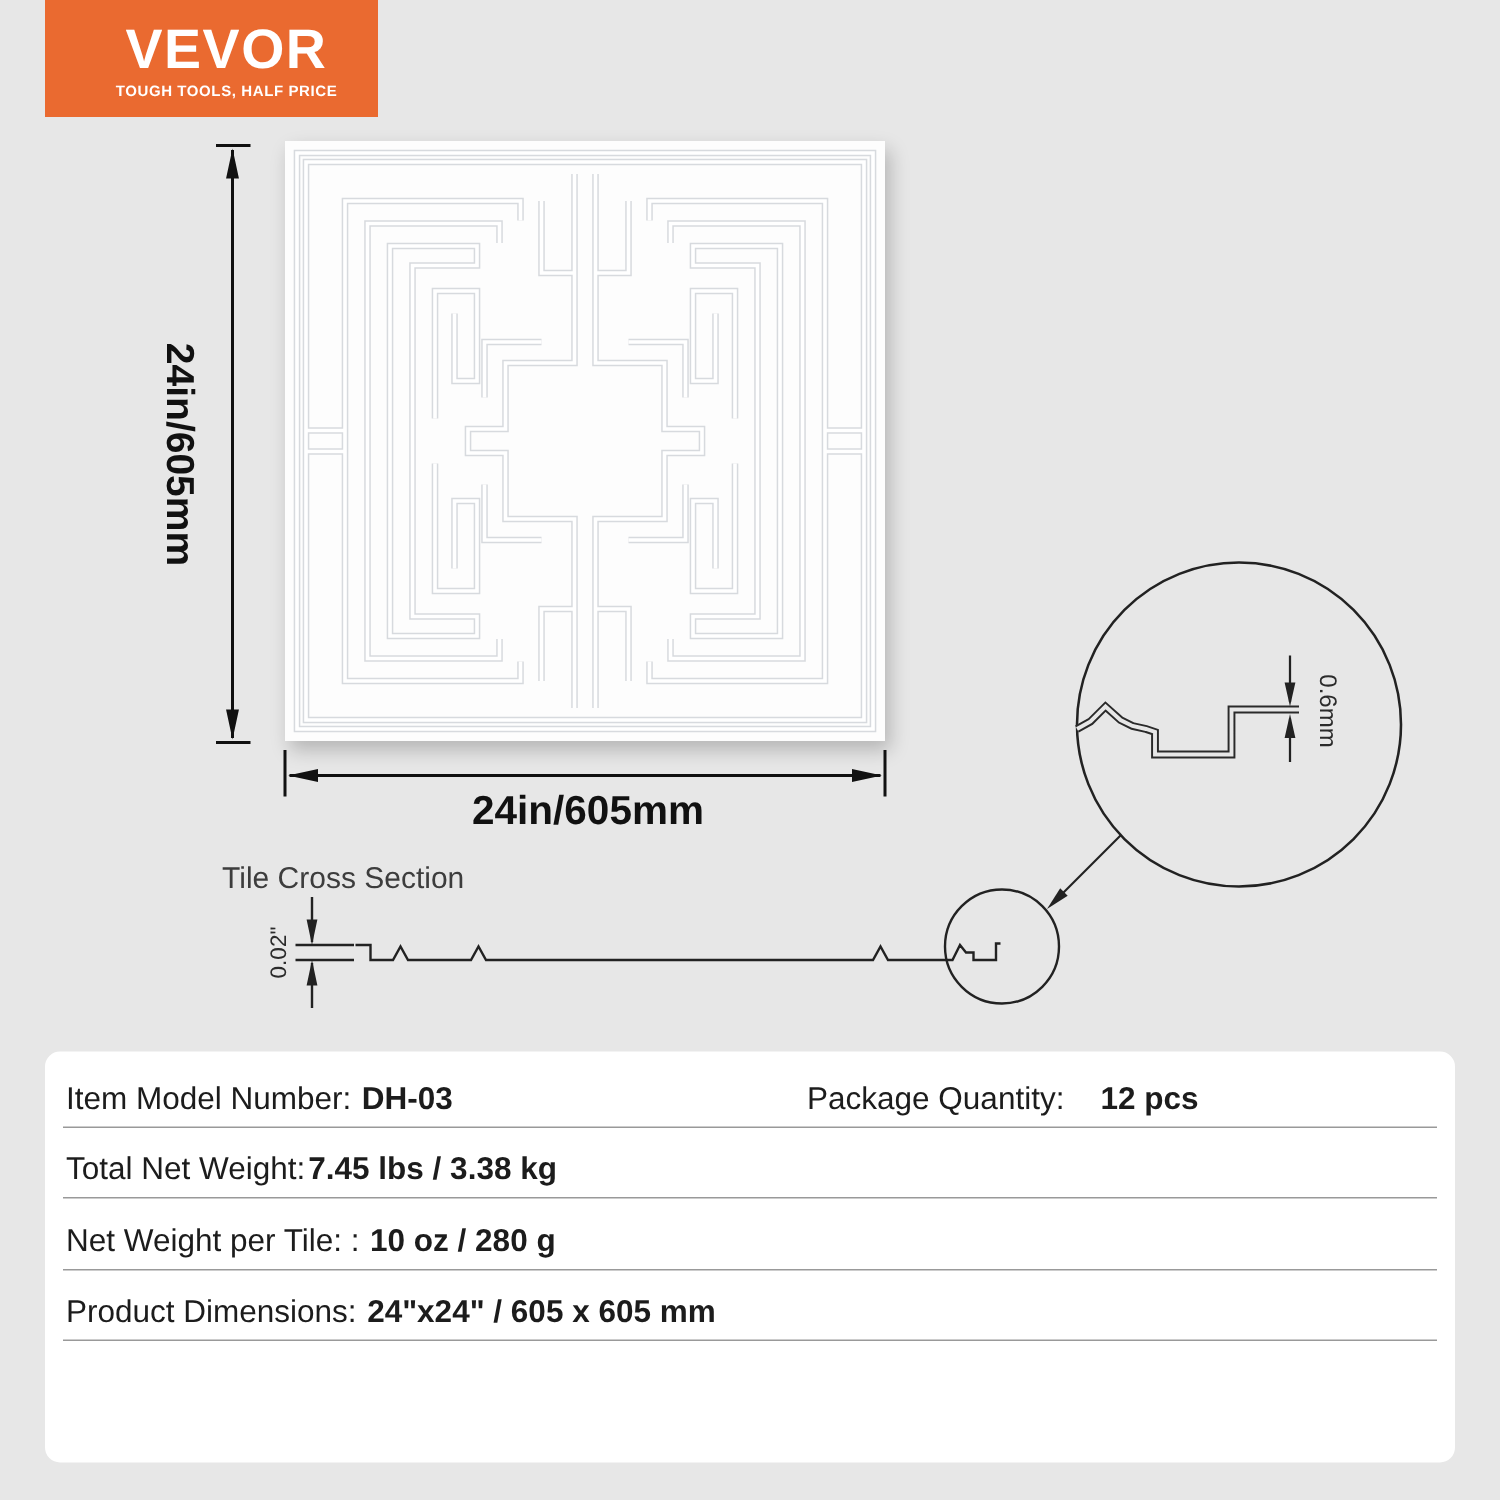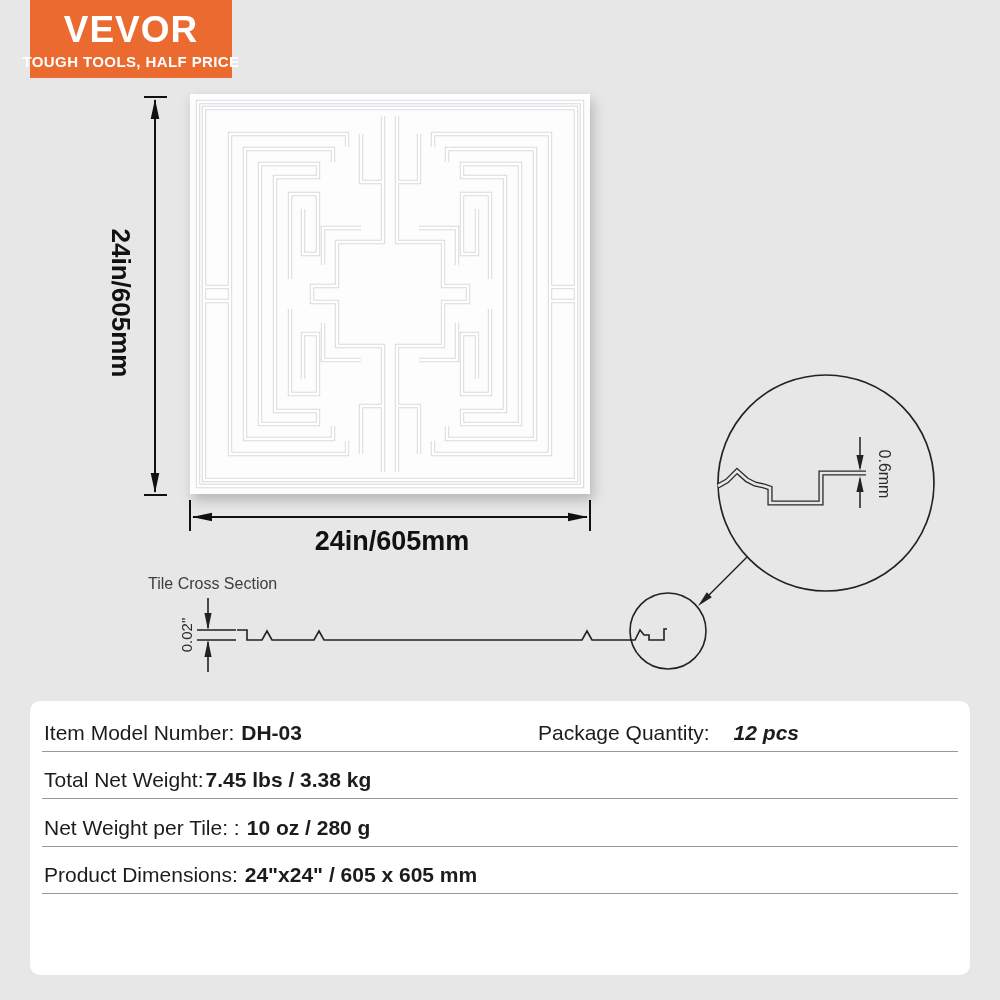--- a/index.html
+++ b/index.html
@@ -2,49 +2,49 @@
 <html><head>
 <meta charset="utf-8">
 <style>
   html,body{margin:0;padding:0;}
   body{width:1000px;height:1000px;position:relative;overflow:hidden;
        background:#e7e7e7;font-family:"Liberation Sans",sans-serif;color:#1c1c1c;}
   .abs{position:absolute;}
 
   
   #logo{left:30px;top:0;width:202px;height:78px;background:#ea6a30;
-        display:flex;flex-direction:column;align-items:center;justify-content:center;}
+        display:flex;flex-direction:column;align-items:center;justify-content:center;padding-left:20px;}
   #logo .brand{color:#fff;font-weight:bold;font-size:37px;letter-spacing:1px;line-height:1;margin-top:2px;}
-  #logo .tagline{color:#fff;font-weight:bold;font-size:15px;letter-spacing:.4px;margin-top:5px;white-space:nowrap;}
+  #logo .tagline{color:#fff;font-weight:bold;font-size:10px;letter-spacing:.4px;margin-top:5px;white-space:nowrap;}
 
   
   #tile{left:190px;top:94px;width:400px;height:400px;background:#fdfdfd;
         box-shadow:3px 6px 12px rgba(0,0,0,.22);}
   #tile svg{display:block;}
 
   
   #overlay{left:0;top:0;width:1000px;height:1000px;pointer-events:none;}
 
   
   .dimtext{font-weight:bold;color:#111;white-space:nowrap;}
   #dim-height{left:120px;top:303px;font-size:26px;transform:translate(-50%,-50%) rotate(90deg);}
   #dim-width{left:392px;top:541px;font-size:27px;transform:translate(-50%,-50%);}
-  #cs-title{left:148px;top:575px;font-size:16px;color:#3d3d3d;}
+  #cs-title{left:148px;top:575px;font-size:20px;color:#3d3d3d;}
   #cs-thick{left:186px;top:635px;font-size:15px;color:#2b2b2b;transform:translate(-50%,-50%) rotate(-90deg);white-space:nowrap;}
   #mag-thick{left:884px;top:474px;font-size:16px;color:#2b2b2b;transform:translate(-50%,-50%) rotate(90deg);white-space:nowrap;}
 
   
   #card{left:30px;top:701px;width:940px;height:274px;background:#ffffff;border-radius:10px;padding-top:3px;box-sizing:border-box;}
   .srow{height:47.5px;margin:0 12px;border-bottom:1.5px solid #999;
         display:flex;align-items:flex-end;padding:0 0 6px 2px;box-sizing:border-box;
         font-size:21px;position:relative;}
   .srow .lab{font-weight:normal;}
   .srow .val{font-weight:bold;margin-left:7px;}
   .srow .val.tight{margin-left:2px;}
-  .srow .val.wide{margin-left:13px;font-style:italic;}
+  .srow .val.wide{margin-left:13px;}
   .rcol{position:absolute;left:496px;bottom:6px;display:flex;gap:11px;}
 </style>
 </head>
 <body>
 
 <div id="logo" class="abs">
   <div class="brand">VEVOR</div>
   <div class="tagline">TOUGH TOOLS, HALF PRICE</div>
 </div>
 

